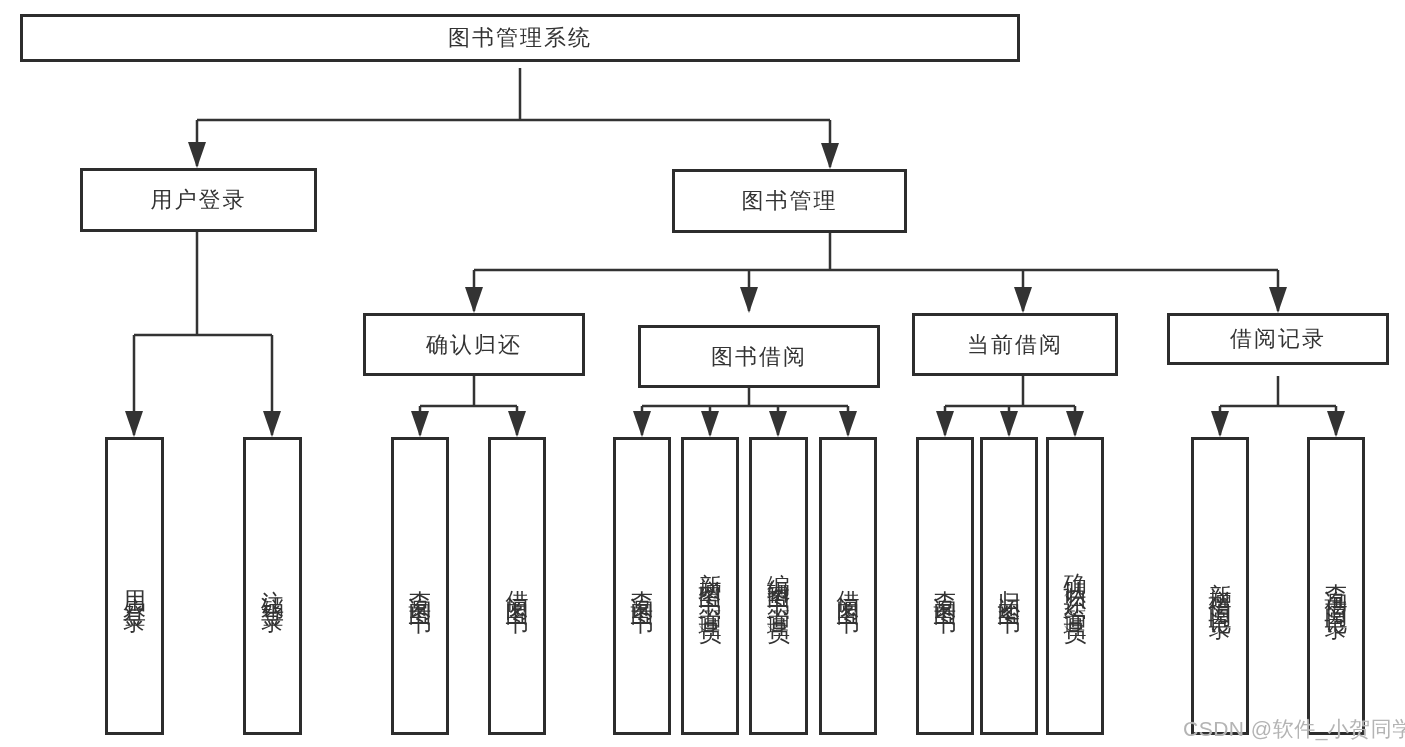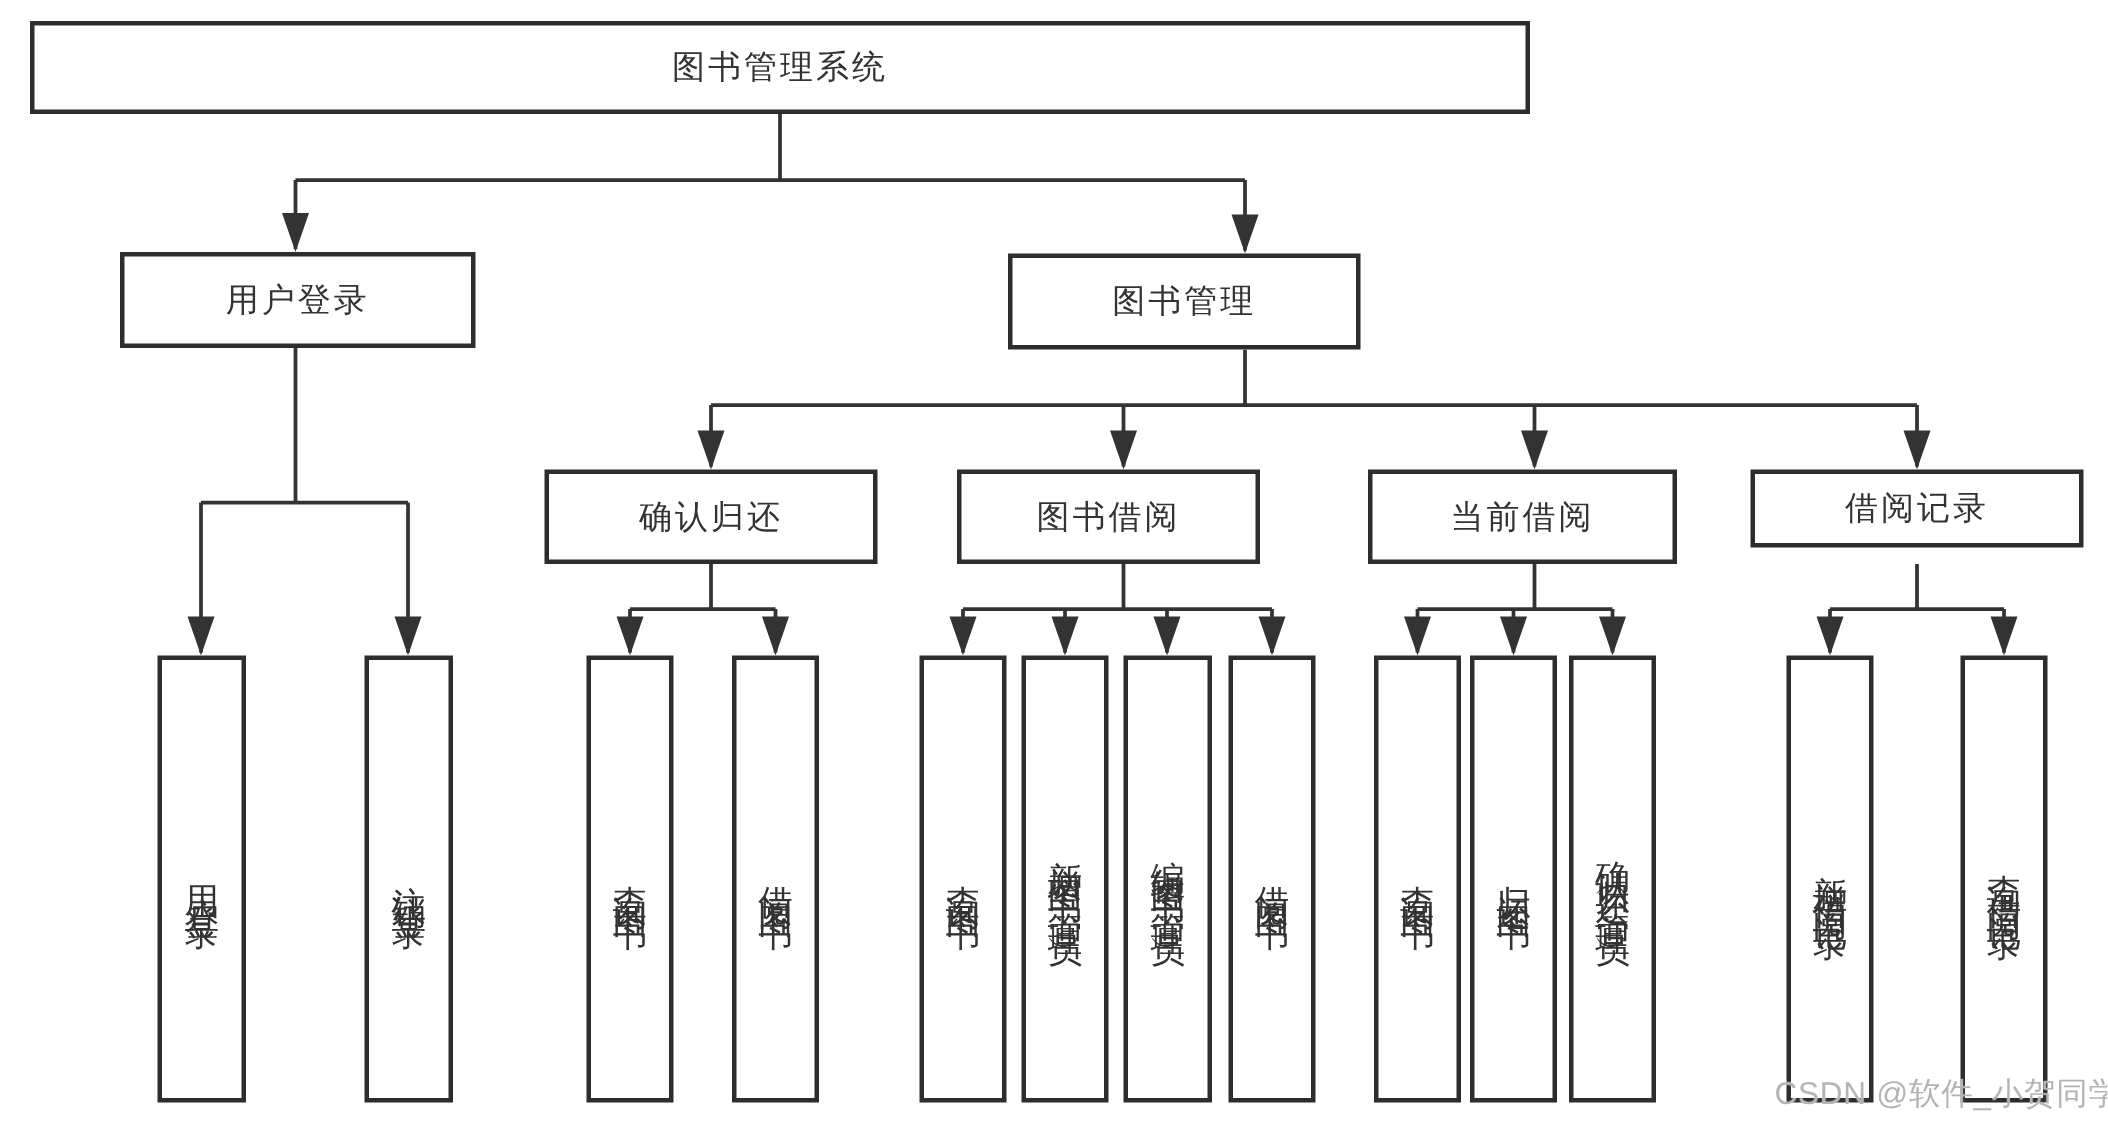--- a/index.html
+++ b/index.html
@@ -103,27 +103,27 @@
       <polygon points="778,437 769,411 787,411"></polygon>
       <polygon points="848,437 839,411 857,411"></polygon>
       <polygon points="945,437 936,411 954,411"></polygon>
       <polygon points="1009,437 1000,411 1018,411"></polygon>
       <polygon points="1075,437 1066,411 1084,411"></polygon>
       <polygon points="1220,437 1211,411 1229,411"></polygon>
       <polygon points="1336,437 1327,411 1345,411"></polygon>
     </g>
   </svg>
 
-  <div class="node h" style="left:20px;top:14px;width:1000px;height:62px">图书管理系统</div>
+  <div class="node h" style="left:20px;top:14px;width:1000px;height:48px">图书管理系统</div>
 
   <div class="node h" style="left:80px;top:168px;width:237px;height:64px">用户登录</div>
   <div class="node h" style="left:672px;top:169px;width:235px;height:64px">图书管理</div>
 
   <div class="node h" style="left:363px;top:313px;width:222px;height:63px">确认归还</div>
-  <div class="node h" style="left:638px;top:313px;width:202px;height:63px">图书借阅</div>
+  <div class="node h" style="left:638px;top:325px;width:242px;height:63px">图书借阅</div>
   <div class="node h" style="left:912px;top:313px;width:206px;height:63px">当前借阅</div>
   <div class="node h" style="left:1167px;top:313px;width:222px;height:52px">借阅记录</div>
 
   <div class="node v" style="left:105px;top:437px;width:59px;height:298px">用户登录</div>
   <div class="node v" style="left:243px;top:437px;width:59px;height:298px">注销登录</div>
 
   <div class="node v" style="left:391px;top:437px;width:58px;height:298px">查询图书</div>
   <div class="node v" style="left:488px;top:437px;width:58px;height:298px">借阅图书</div>
 
   <div class="node v" style="left:613px;top:437px;width:58px;height:298px">查询图书</div>

